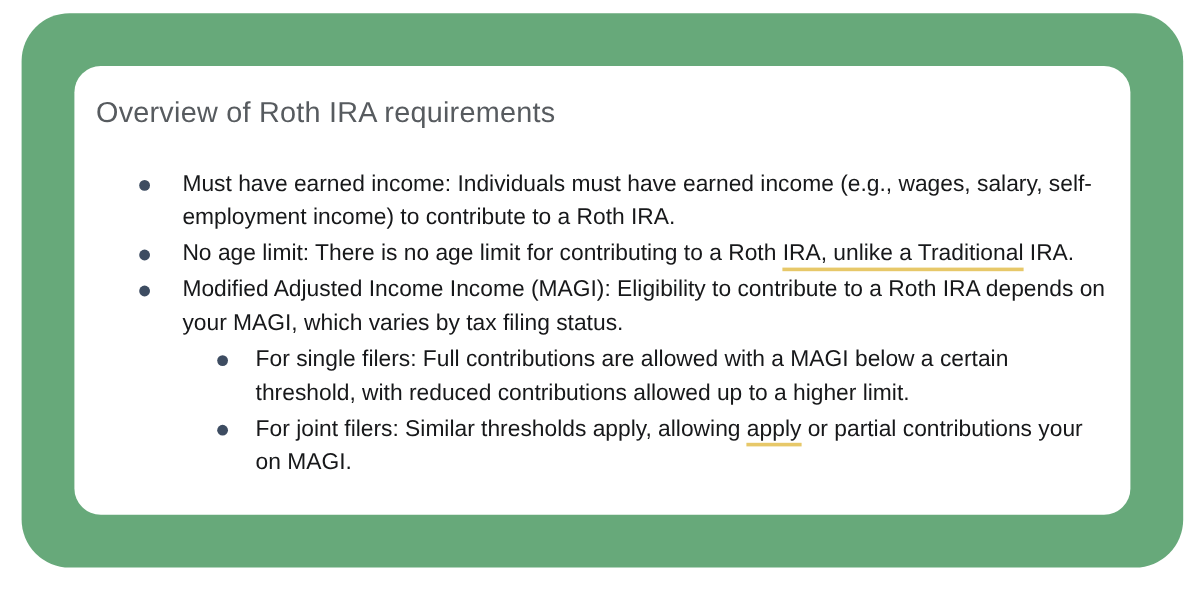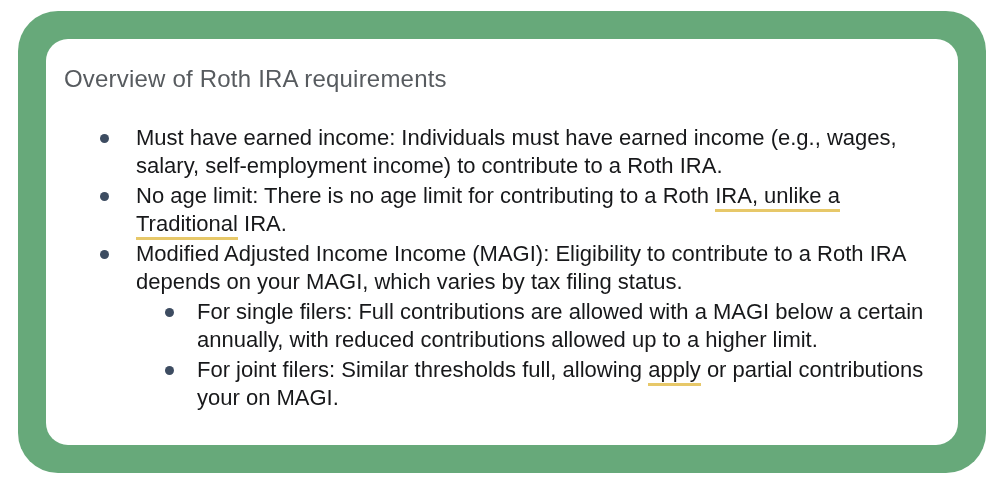--- a/index.html
+++ b/index.html
@@ -15,41 +15,41 @@
     background: #ffffff;
     font-family: "Liberation Sans", sans-serif;
     overflow: hidden;
   }
   .frame {
     position: absolute;
     left: 18px; top: 11px;
     width: 968px; height: 462px;
     background: var(--green);
     border-radius: 40px;
-    padding: 28px;
+    padding: 44px;
   }
   .card {
     width: 100%; height: 100%;
     background: #ffffff;
     border-radius: 22px;
     padding: 26px 20px 0 18px;
   }
   .title {
     font-size: 24px;
     font-weight: 400;
     color: var(--title);
     letter-spacing: 0.2px;
   }
   .bullets {
     list-style: none;
     margin-top: 31px;
   }
   .li {
     position: relative;
-    font-size: 22px;
+    font-size: 19px;
     line-height: 28px;
     color: var(--body);
     margin-bottom: 2px;
   }
   .level-1 { padding-left: 72px; }
   .level-2 { padding-left: 133px; }
   .dot {
     position: absolute;
     top: 10px;
     width: 9px; height: 9px;
@@ -66,17 +66,17 @@
 </head>
 <body>
 
 <div class="frame">
   <div class="card">
     <h1 class="title">Overview of Roth IRA requirements</h1>
     <ul class="bullets">
         <li class="li level-1"><span class="dot"></span><span><span>Must have earned income: Individuals must have earned income (e.g., wages, salary, self-employment income) to contribute to a Roth IRA.</span></span></li>
         <li class="li level-1"><span class="dot"></span><span><span>No age limit: There is no age limit for contributing to a Roth </span><span class="hl">IRA, unlike a Traditional</span><span> IRA.</span></span></li>
         <li class="li level-1"><span class="dot"></span><span><span>Modified Adjusted Income Income (MAGI): Eligibility to contribute to a Roth IRA depends on your MAGI, which varies by tax filing status.</span></span></li>
-        <li class="li level-2"><span class="dot"></span><span><span>For single filers: Full contributions are allowed with a MAGI below a certain annually, with reduced contributions allowed up to a higher limit.</span></span></li>
-        <li class="li level-2"><span class="dot"></span><span><span>For joint filers: Similar thresholds full, allowing </span><span class="hl">apply</span><span> or partial contributions your on MAGI.</span></span></li>
+        <li class="li level-2"><span class="dot"></span><span><span>For single filers: Full contributions are allowed with a MAGI below a certain threshold, with reduced contributions allowed up to a higher limit.</span></span></li>
+        <li class="li level-2"><span class="dot"></span><span><span>For joint filers: Similar thresholds apply, allowing </span><span class="hl">apply</span><span> or partial contributions your on MAGI.</span></span></li>
       </ul>
   </div>
 </div>
 
 </body></html>

